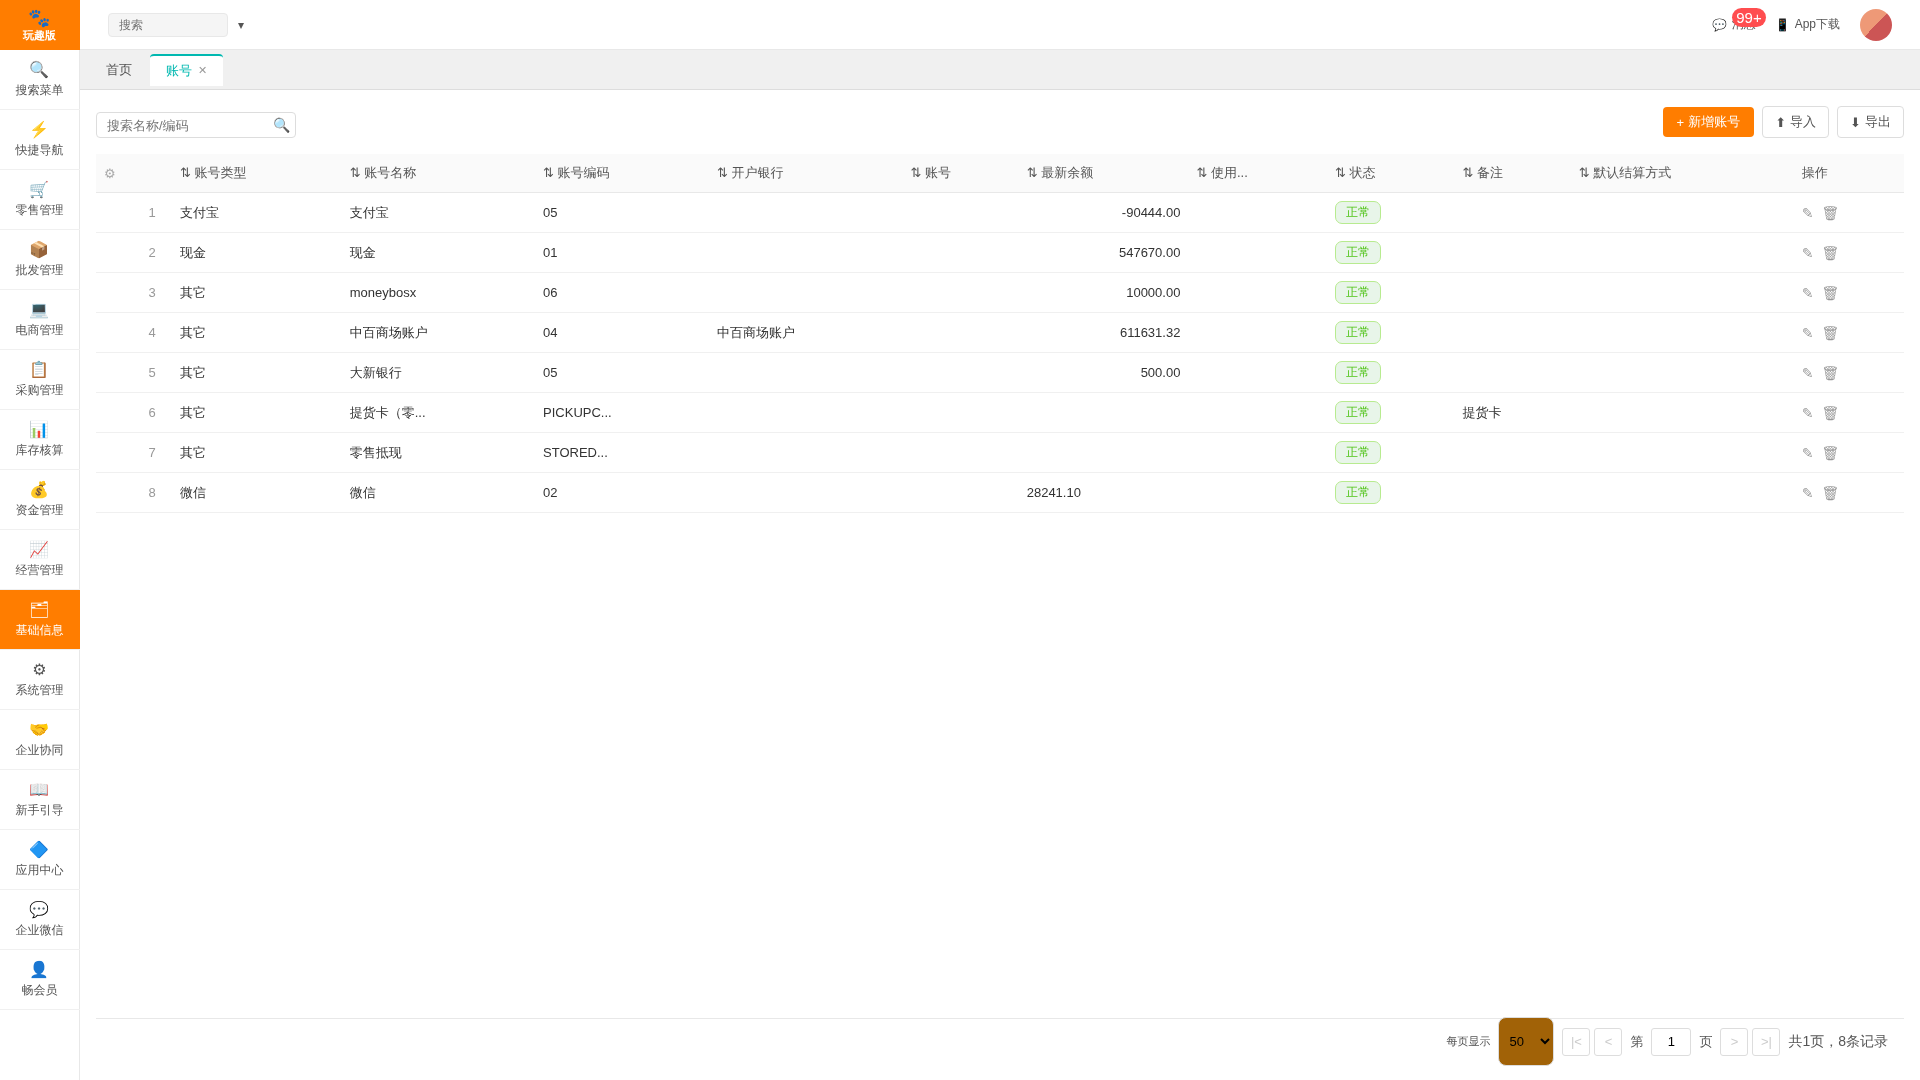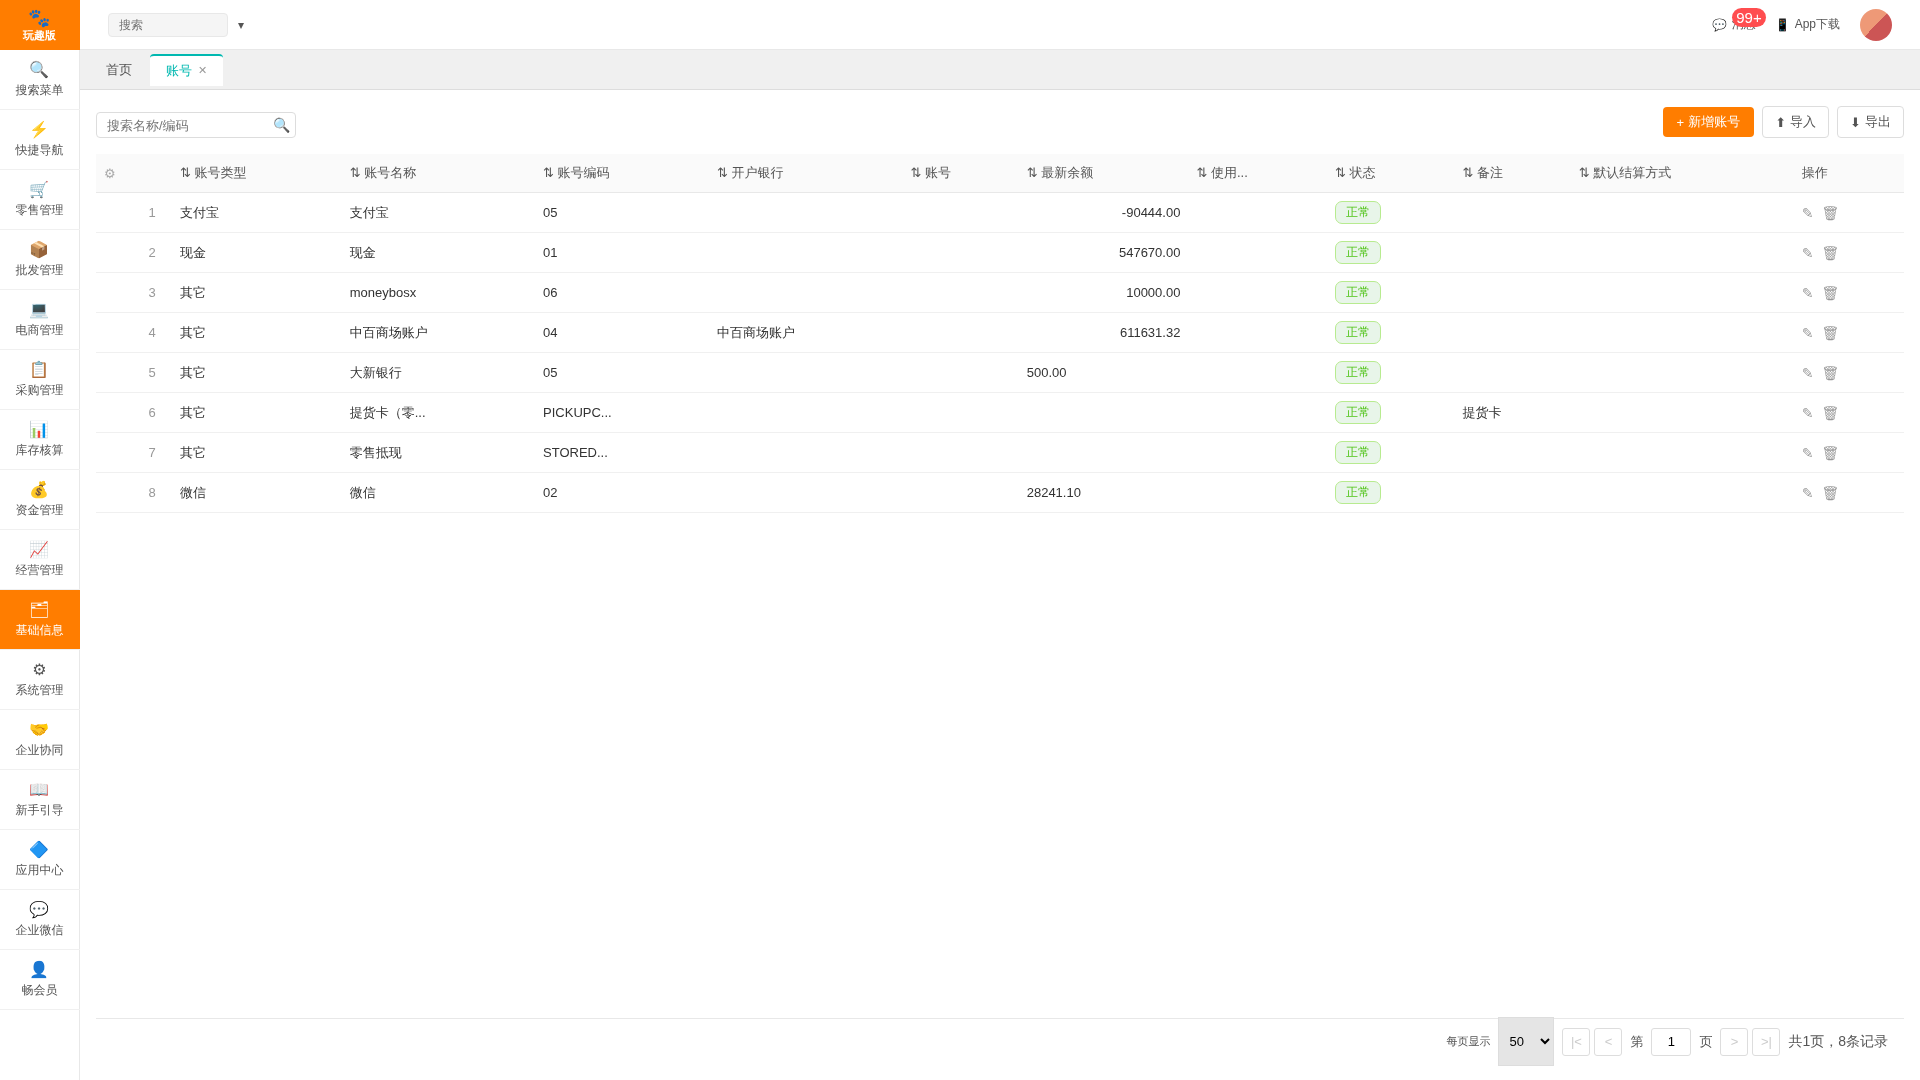--- a/index.html
+++ b/index.html
@@ -209,25 +209,25 @@
       align-items: center;
       justify-content: flex-end;
       gap: 8px;
       padding: 0 16px;
       flex-shrink: 0;
       background: #fff;
     }
     .page-size-label { color: #555; font-size: 11px; }
     .page-size-select {
       border: 1px solid #ddd;
-      border-radius: 0;
+      border-radius: 8px;
       padding: 15px 6px;
       font-size: 13px;
       cursor: pointer;
-      background: #e5e5e5;
+      background: #a16207;
     }
     .page-nav { display: flex; align-items: center; gap: 4px; }
     .page-btn {
       width: 28px;
       height: 28px;
       display: flex;
       align-items: center;
       justify-content: center;
       border: 1px solid #ddd;
       border-radius: 3px;
@@ -540,21 +540,21 @@
       </td>
     </tr>
               <tr>
       <td class="col-gear"></td>
       <td class="col-index">5</td>
       <td>其它</td>
       <td>大新银行</td>
       <td>05</td>
       <td></td>
       <td></td>
-      <td style="text-align:left;">500.00</td>
+      <td style="text-align:right;">500.00</td>
       <td></td>
       <td>
         <span class="status-badge status-normal">正常</span>
       </td>
       <td></td>
       <td></td>
       <td>
         <div class="action-icons">
           <span class="action-icon" title="编辑">✎</span>
           <span class="action-icon" title="删除">🗑</span>

